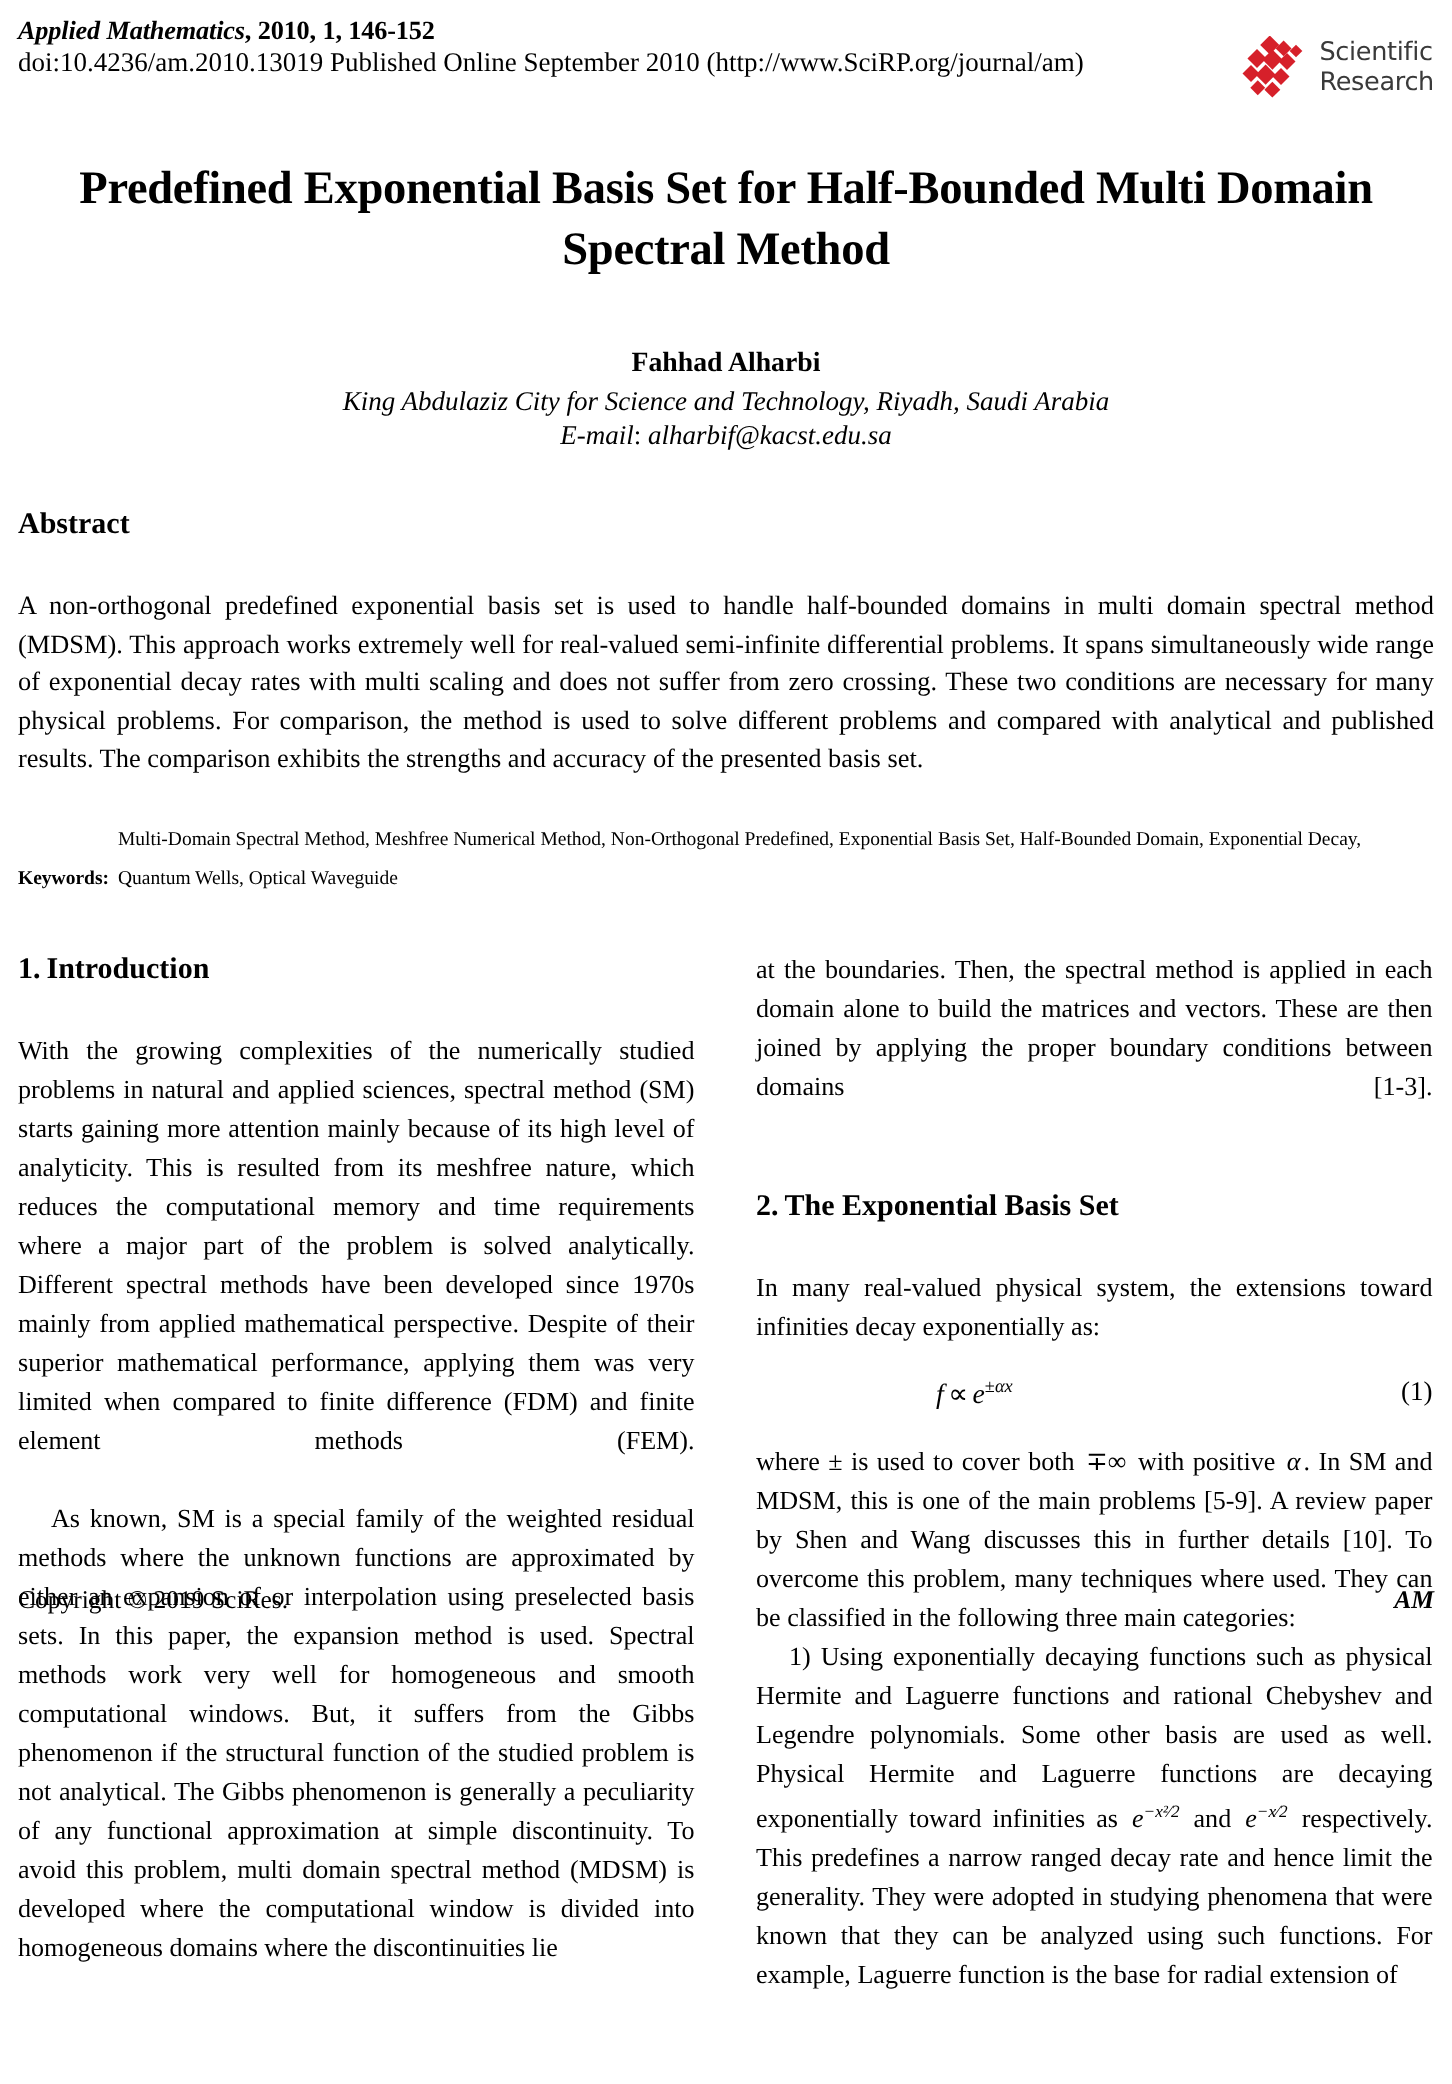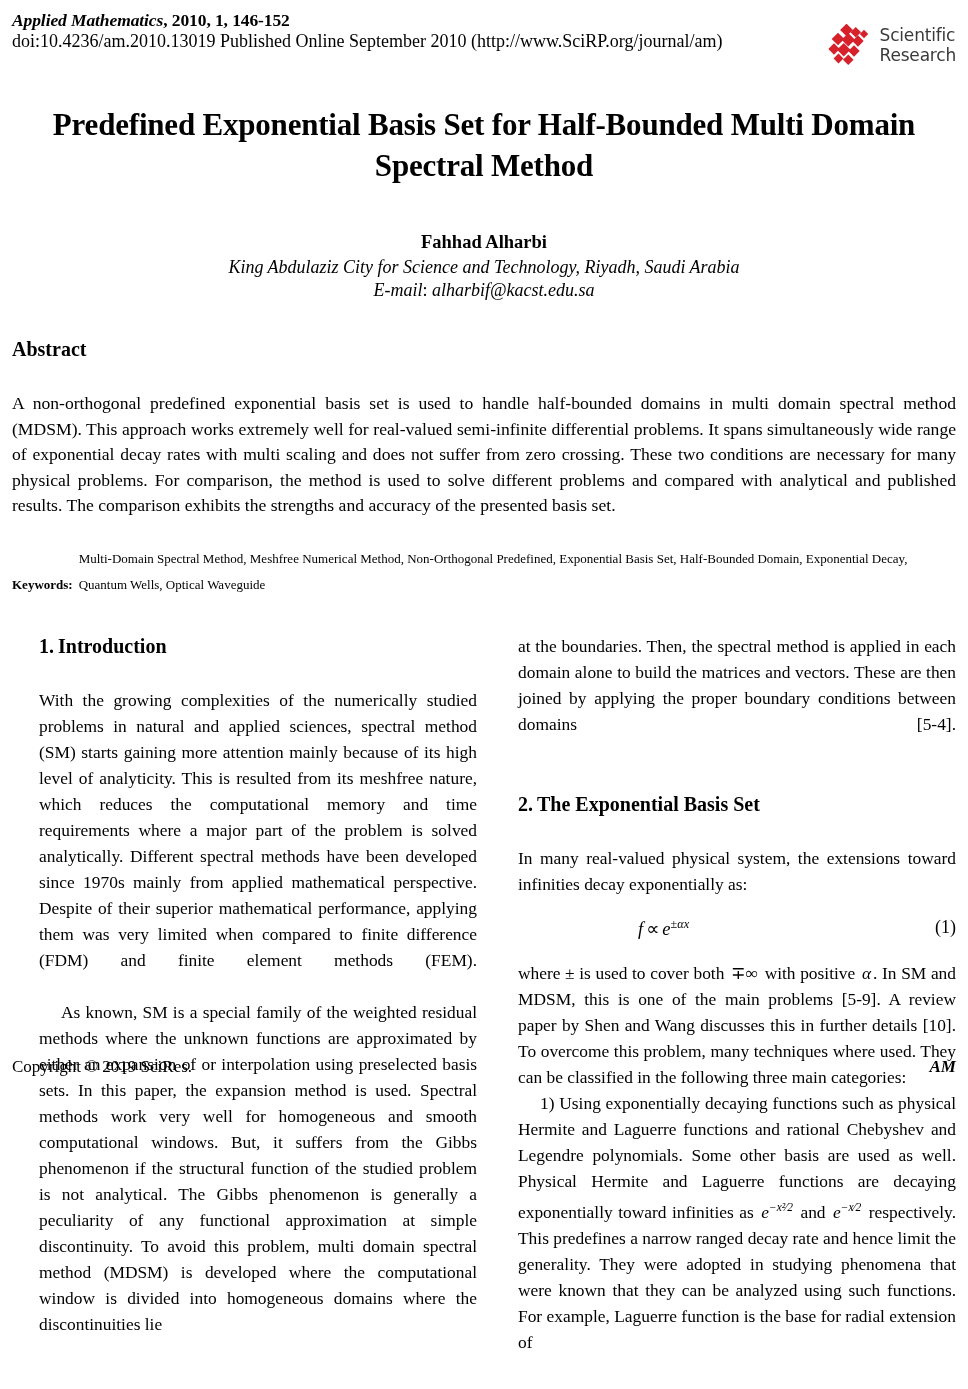--- a/index.html
+++ b/index.html
@@ -122,21 +122,20 @@
     white-space: nowrap;
     padding-right: 6px;
   }
   .kw-text { flex: 1; }
 
   
   .columns {
     margin-top: 36px;
     display: flex;
     gap: 41px;
-    margin-left: 27px;
   }
   .col {
     width: 451px;
     font-size: 17.4px;
     line-height: 26px;
     text-align: justify;
     text-justify: inter-word;
   }
   .section-head {
     font-size: 20px;
@@ -271,21 +270,21 @@
     <div class="col">
       <div class="section-head">
         <span class="sec-num">1.</span><span>Introduction</span>
       </div>
       <div class="gap-after-head"></div>
       <p class="para">With the growing complexities of the numerically studied problems in natural and applied sciences, spectral method (SM) starts gaining more attention mainly because of its high level of analyticity. This is resulted from its meshfree nature, which reduces the computational memory and time requirements where a major part of the problem is solved analytically. Different spectral methods have been developed since 1970s mainly from applied mathematical perspective. Despite of their superior mathematical performance, applying them was very limited when compared to finite difference (FDM) and finite element methods (FEM).</p>
       <p class="para indent nostretch">As known, SM is a special family of the weighted residual methods where the unknown functions are approximated by either an expansion of or interpolation using preselected basis sets. In this paper, the expansion method is used. Spectral methods work very well for homogeneous and smooth computational windows. But, it suffers from the Gibbs phenomenon if the structural function of the studied problem is not analytical. The Gibbs phenomenon is generally a peculiarity of any functional approximation at simple discontinuity. To avoid this problem, multi domain spectral method (MDSM) is developed where the computational window is divided into homogeneous domains where the discontinuities lie</p>
     </div>
 
     <div class="col">
-      <p class="para">at the boundaries. Then, the spectral method is applied in each domain alone to build the matrices and vectors. These are then joined by applying the proper boundary conditions between domains [5-4].</p>
+      <p class="para">at the boundaries. Then, the spectral method is applied in each domain alone to build the matrices and vectors. These are then joined by applying the proper boundary conditions between domains [1-3].</p>
       <div class="gap-before-head"></div>
       <div class="section-head">
         <span class="sec-num">2.</span><span>The Exponential Basis Set</span>
       </div>
       <div class="gap-after-head"></div>
       <p class="para nostretch">In many real-valued physical system, the extensions toward infinities decay exponentially as:</p>
 
       <div class="eq-row">
         <div class="eq-spacer"></div>
         <div class="eq-body">

